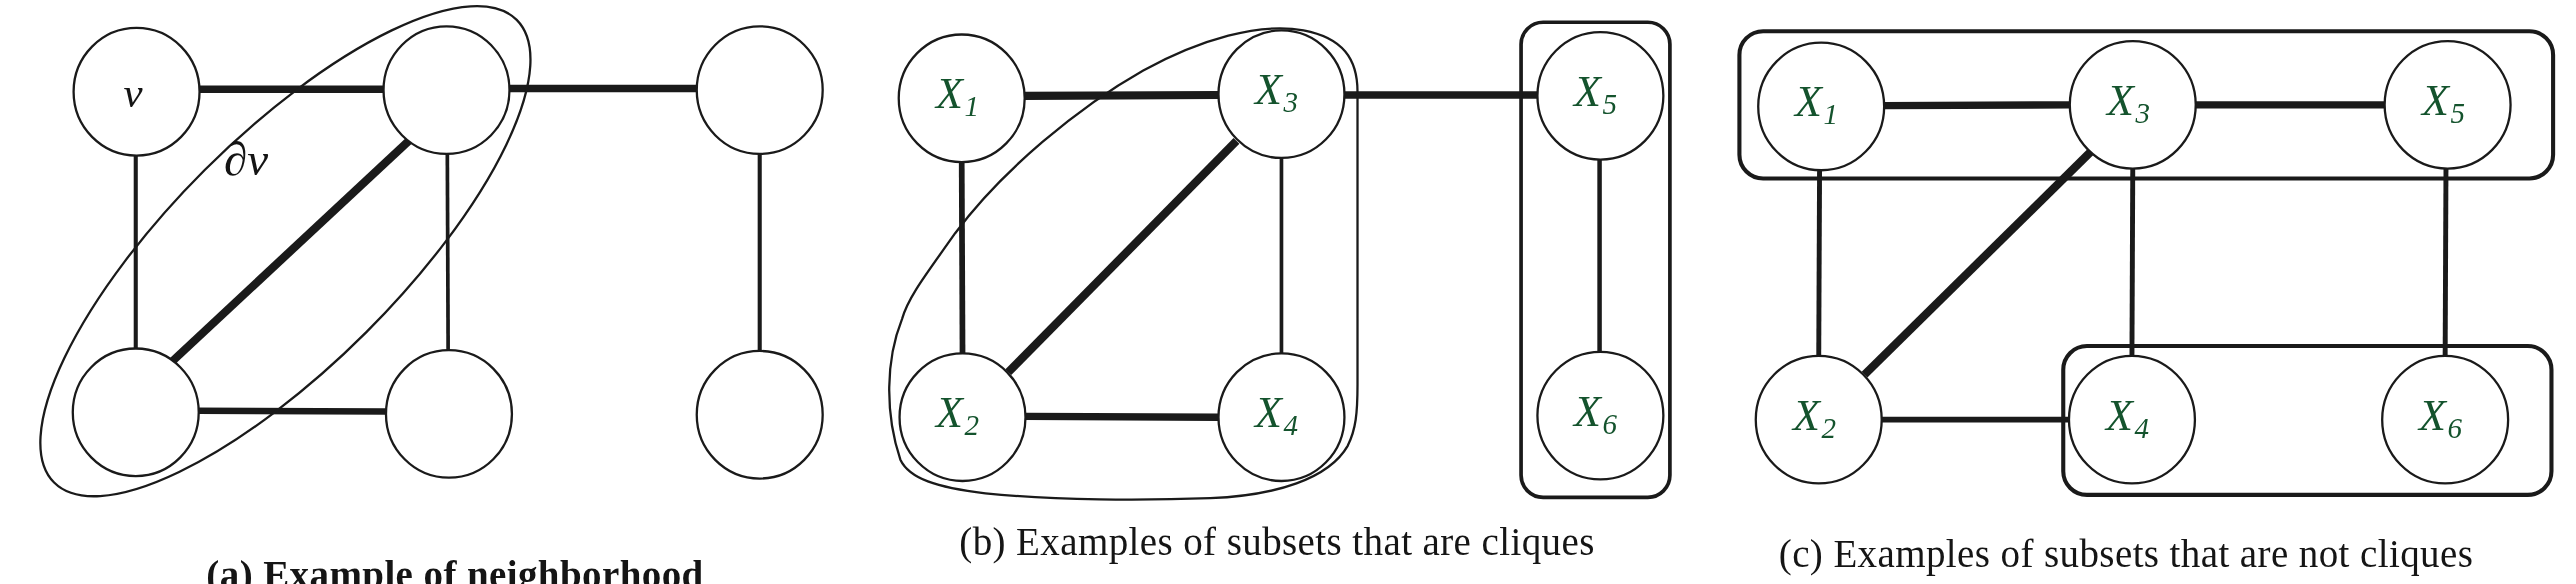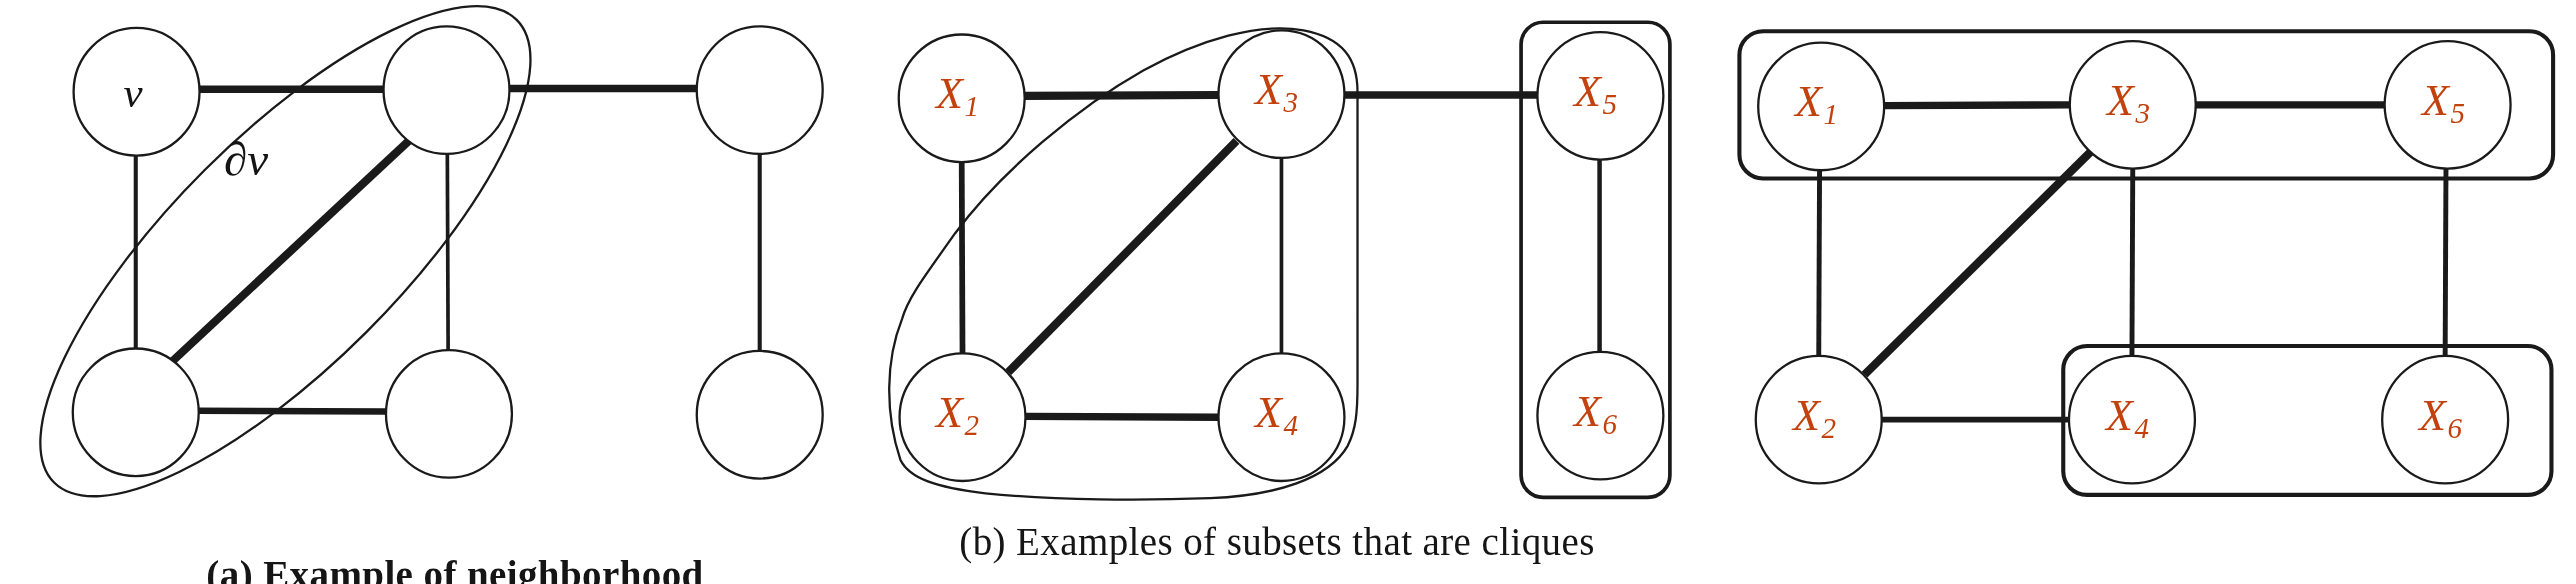--- a/index.html
+++ b/index.html
@@ -7,21 +7,21 @@
     position: relative;
     width: 2576px;
     height: 585px;
     background: #ffffff;
     font-family: "Liberation Serif", "DejaVu Serif", serif;
     overflow: hidden;
   }
   #figure-svg { position: absolute; left: 0; top: 0; }
   .abs { position: absolute; transform: translate(-50%, -50%); white-space: nowrap; }
   .node-label {
-    color: #c2410c;
+    color: #14532d;
     font-style: italic;
     font-size: 44px;
     line-height: 1;
     letter-spacing: 0.8px;
   }
   .node-label .sub {
     font-size: 29px;
     font-style: italic;
     vertical-align: -0.28em;
     margin-left: 0.8px;
@@ -163,15 +163,16 @@
   </div>
   <div class="abs node-label" style="left:2444px; top:104px;">
     <span>X</span><span class="sub">5</span>
   </div>
   <div class="abs node-label" style="left:2441px; top:419px;">
     <span>X</span><span class="sub">6</span>
   </div>
 
   <div class="abs caption" style="left:455px; top:574px;font-weight:bold;">(a) Example of neighborhood</div>
   <div class="abs caption" style="left:1277px; top:541px;">(b) Examples of subsets that are cliques</div>
+  <div class="abs caption" style="left:2126px; top:553px;">(c) Examples of subsets that are not cliques</div>
 
 </div>
 
 
 </body></html>

